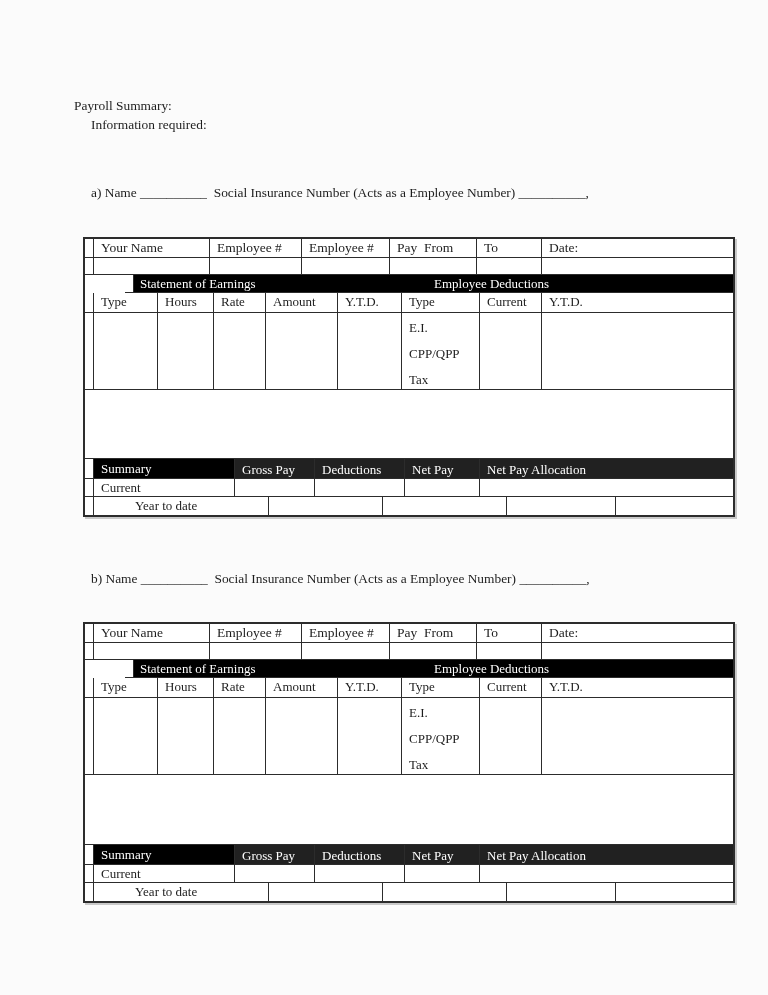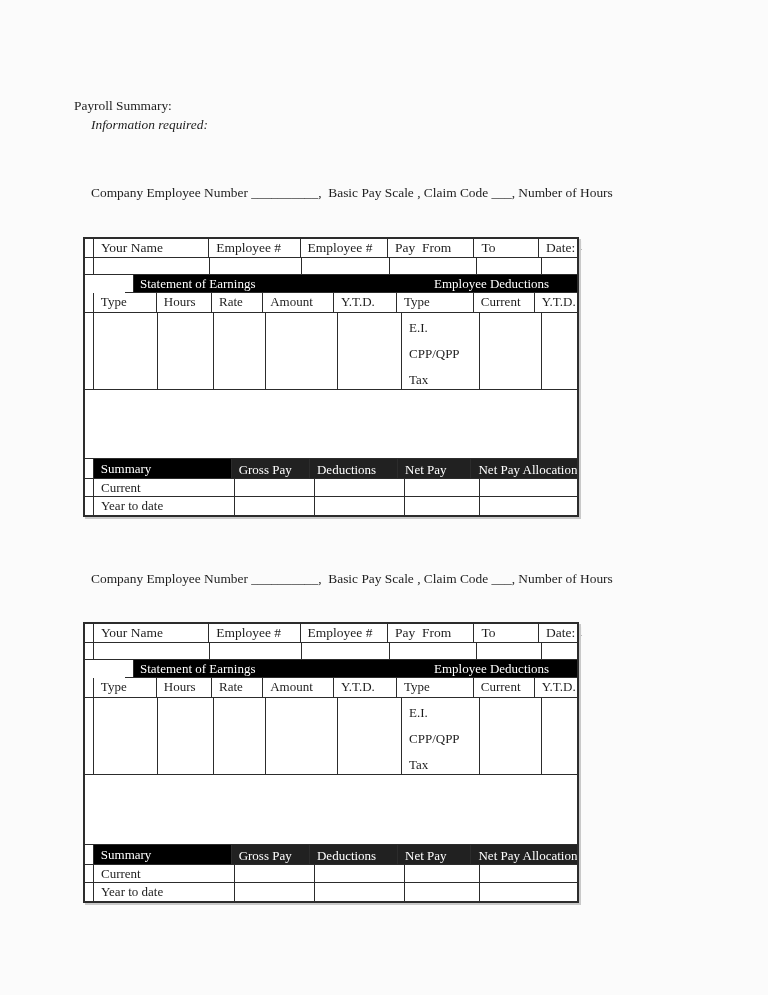--- a/index.html
+++ b/index.html
@@ -7,27 +7,27 @@
     width:768px;height:995px;
     background:#fbfbfb;
     font-family:"Liberation Serif","DejaVu Serif",serif;
     color:#1d1d1d;
     position:relative;
     overflow:hidden;
   }
   .abs{position:absolute;}
   .textblock{white-space:pre;font-size:13.4px;line-height:17.6px;}
   #title-block{top:62px;left:74px;}
-  #info-block{top:116px;left:91px;font-style:italic;}
+  #info-block{top:116px;left:91px;}
   #para-a{top:149px;left:91px;}
   #para-b{top:535px;left:91px;}
 
   
   .tbl{
-    position:absolute;left:83px;width:496px;
+    position:absolute;left:83px;width:652px;
     border:2px solid #2c2c2c;
     box-sizing:border-box;
     background:#fff;
     box-shadow:2px 2px 0 #c9c9c9;
     font-size:13px;
   }
   #tbl-a{top:237px;}
   #tbl-b{top:622px;}
   .row{display:flex;box-sizing:border-box;border-bottom:1px solid #2c2c2c;}
   .row:last-child{border-bottom:none;}
@@ -41,21 +41,21 @@
   
   .rA{height:19px;font-size:13.5px;}
   .rB{height:17px;}
   .rC{height:18px;margin-left:40px;}
   .rD{height:20px;}
   .rE{height:77px;}
   .rF{height:69px;}
   #tbl-b .rF{height:70px;}
   .rG{height:20px;}
   .rH{height:18px;}
-  .rI{height:18px;}
+  .rI{height:18px;gap:34px;}
   
   .cA1{width:116px;} .cA2{width:92px;} .cA3{width:88px;}
   .cA4{width:87px;} .cA5{width:65px;}
   
   .cD1{width:64px;} .cD2{width:56px;} .cD3{width:52px;} .cD4{width:72px;}
   .cD5{width:64px;} .cD6{width:78px;} .cD7{width:62px;}
   
   .cG1{width:141px;} .cG2{width:80px;} .cG3{width:90px;} .cG4{width:75px;}
   
   .band{
@@ -74,20 +74,21 @@
 </style>
 </head>
 <body>
 
 <div class="abs textblock" id="title-block">
   <div>Payroll Summary:</div>
 </div>
 <div class="abs textblock" id="info-block">Information required:</div>
 
 <div class="abs textblock" id="para-a">
+  <div>a) Name __________  Social Insurance Number (Acts as a Employee Number) __________,</div>
   <div>Company Employee Number __________,  Basic Pay Scale , Claim Code ___, Number of Hours</div>
   <div>worked  __________, Pay per hour ____________ , Amount earned prior to this pay period</div>
   <div>_______________ (___weeks)</div>
 </div>
 
 <div class="tbl" id="tbl-a">
   <div class="row rA">
     <div class="cell strip"></div>
     <div class="cell cA1">Your Name</div>
     <div class="cell cA2">Employee #</div>
@@ -161,20 +162,21 @@
     <div class="cell strip"></div>
     <div class="cell cG1">Year to date</div>
     <div class="cell cG2"></div>
     <div class="cell cG3"></div>
     <div class="cell cG4"></div>
     <div class="cell"></div>
   </div>
 </div>
 
 <div class="abs textblock" id="para-b">
+  <div>b) Name __________  Social Insurance Number (Acts as a Employee Number) __________,</div>
   <div>Company Employee Number __________,  Basic Pay Scale , Claim Code ___, Number of Hours</div>
   <div>worked  __________, Pay per hour ____________ , Amount earned prior to this pay period</div>
   <div>_______________ (___weeks)</div>
 </div>
 
 <div class="tbl" id="tbl-b">
   <div class="row rA">
     <div class="cell strip"></div>
     <div class="cell cA1">Your Name</div>
     <div class="cell cA2">Employee #</div>

